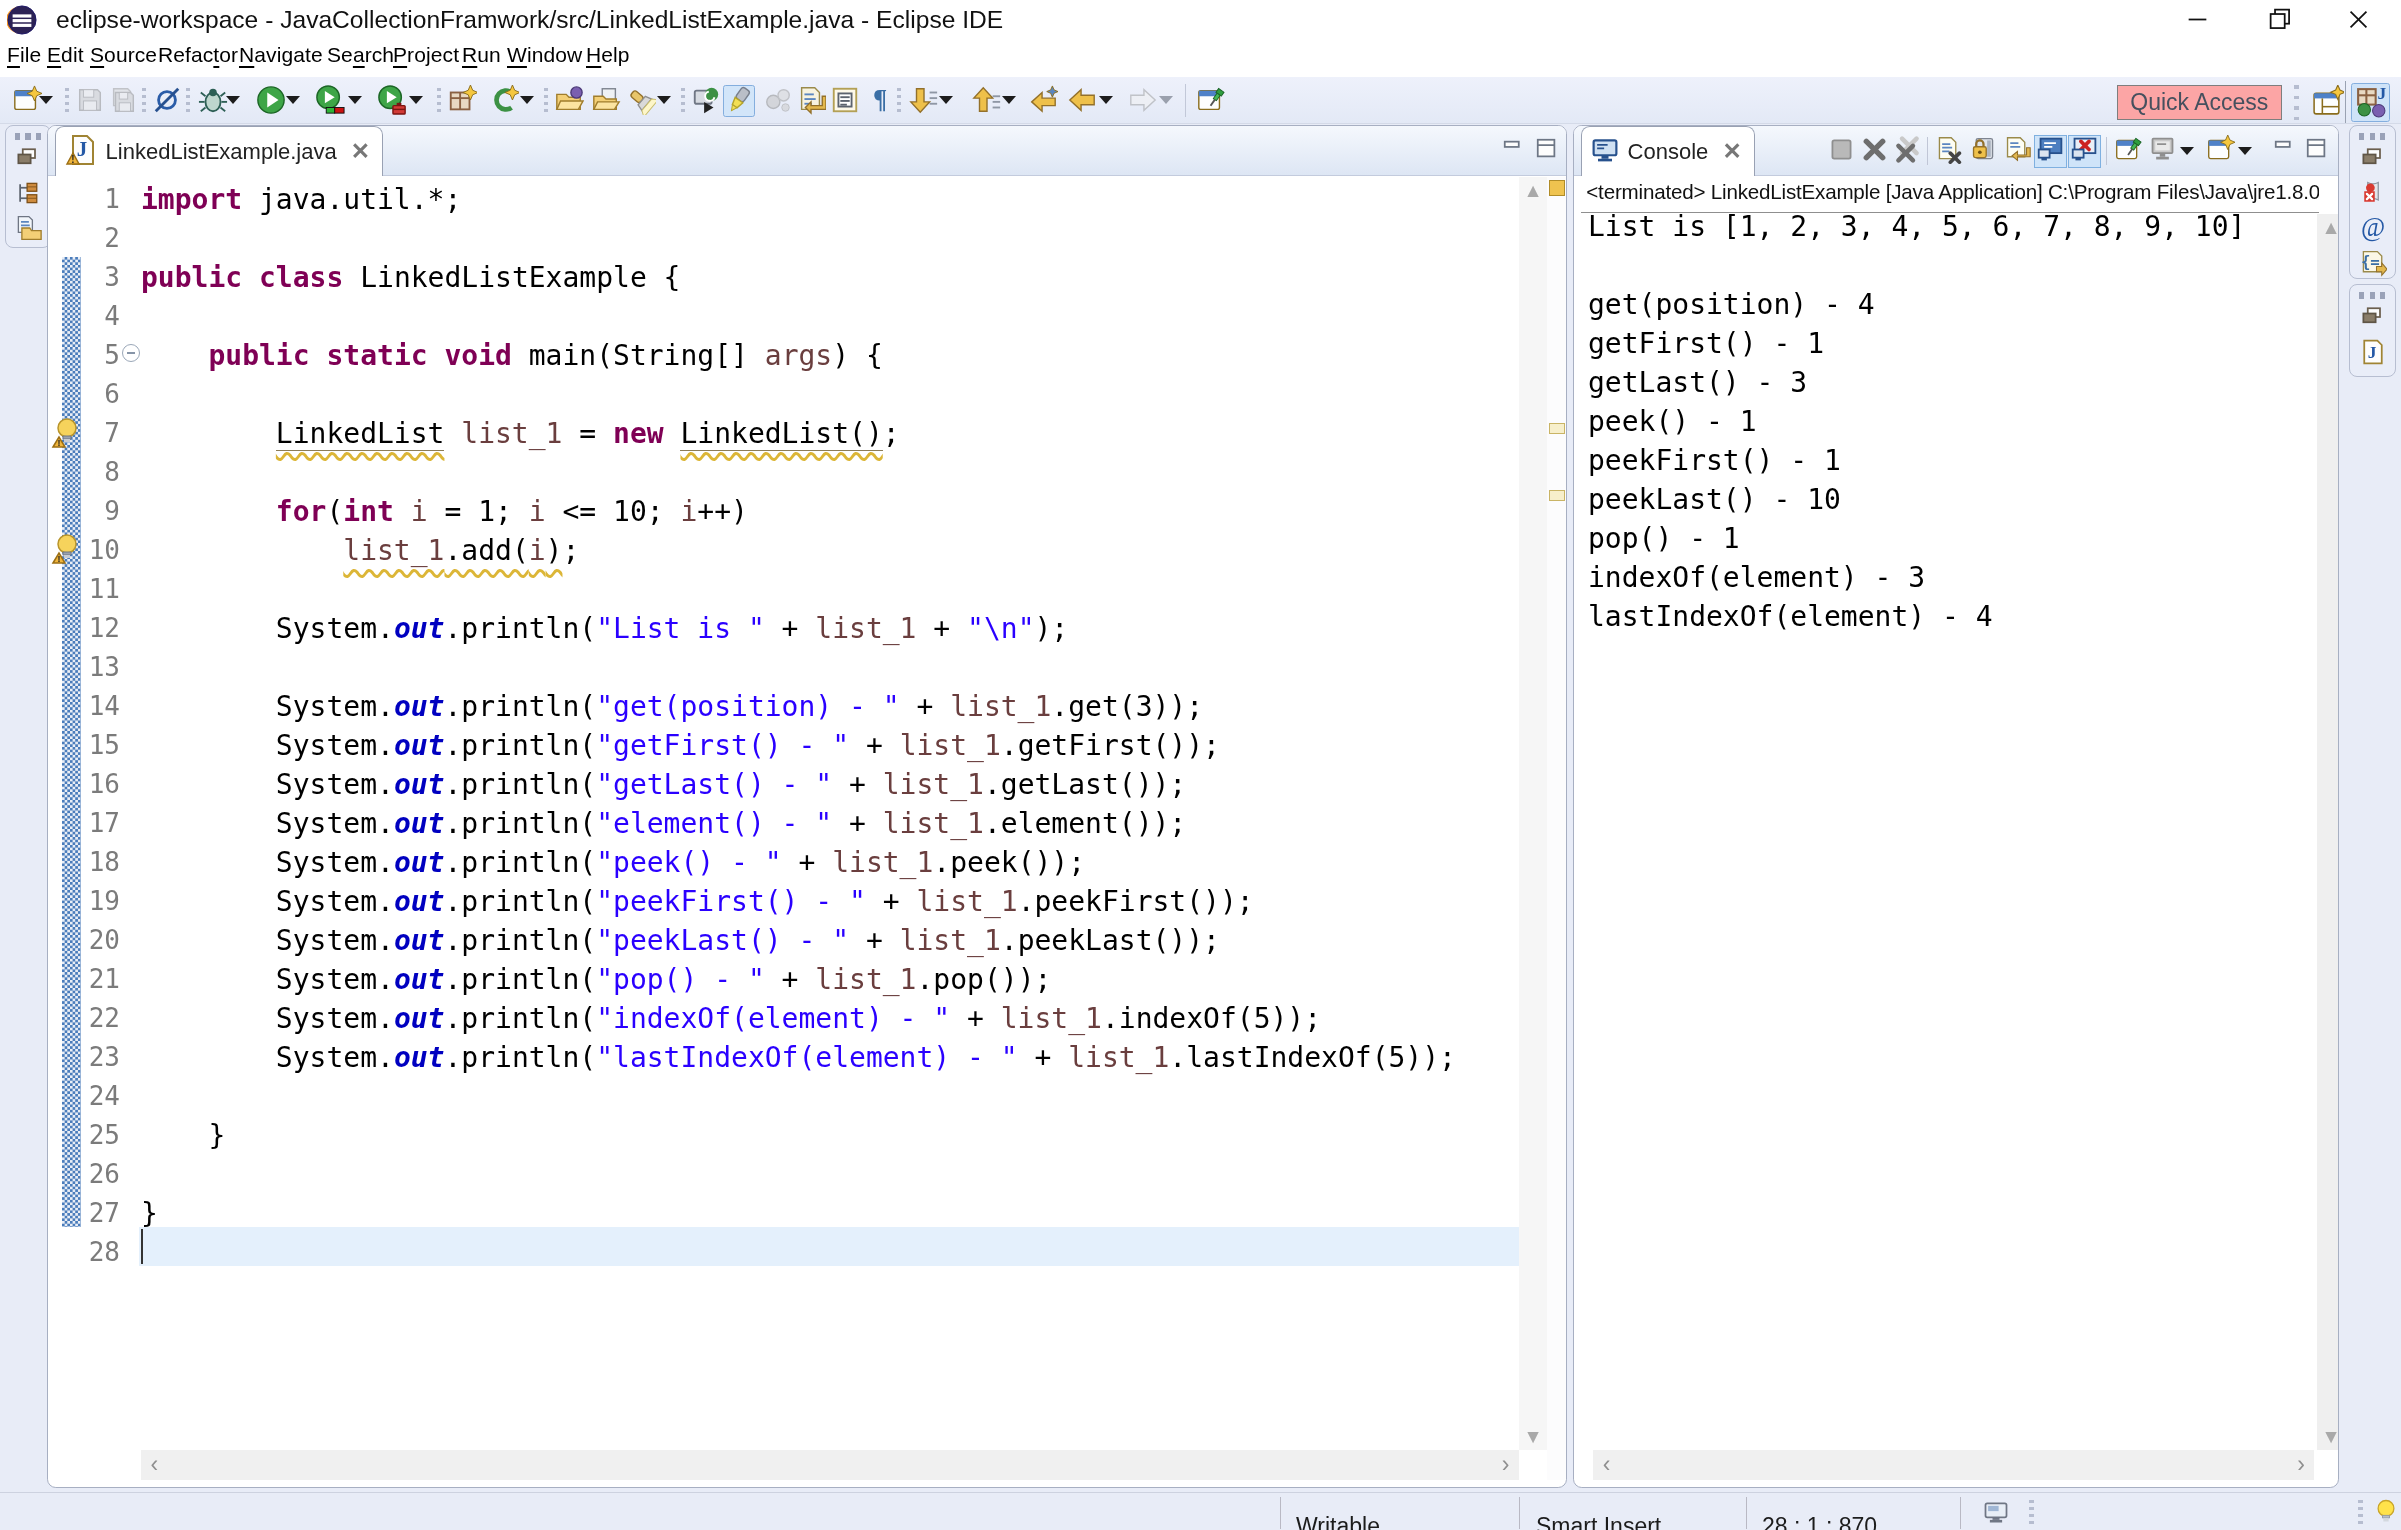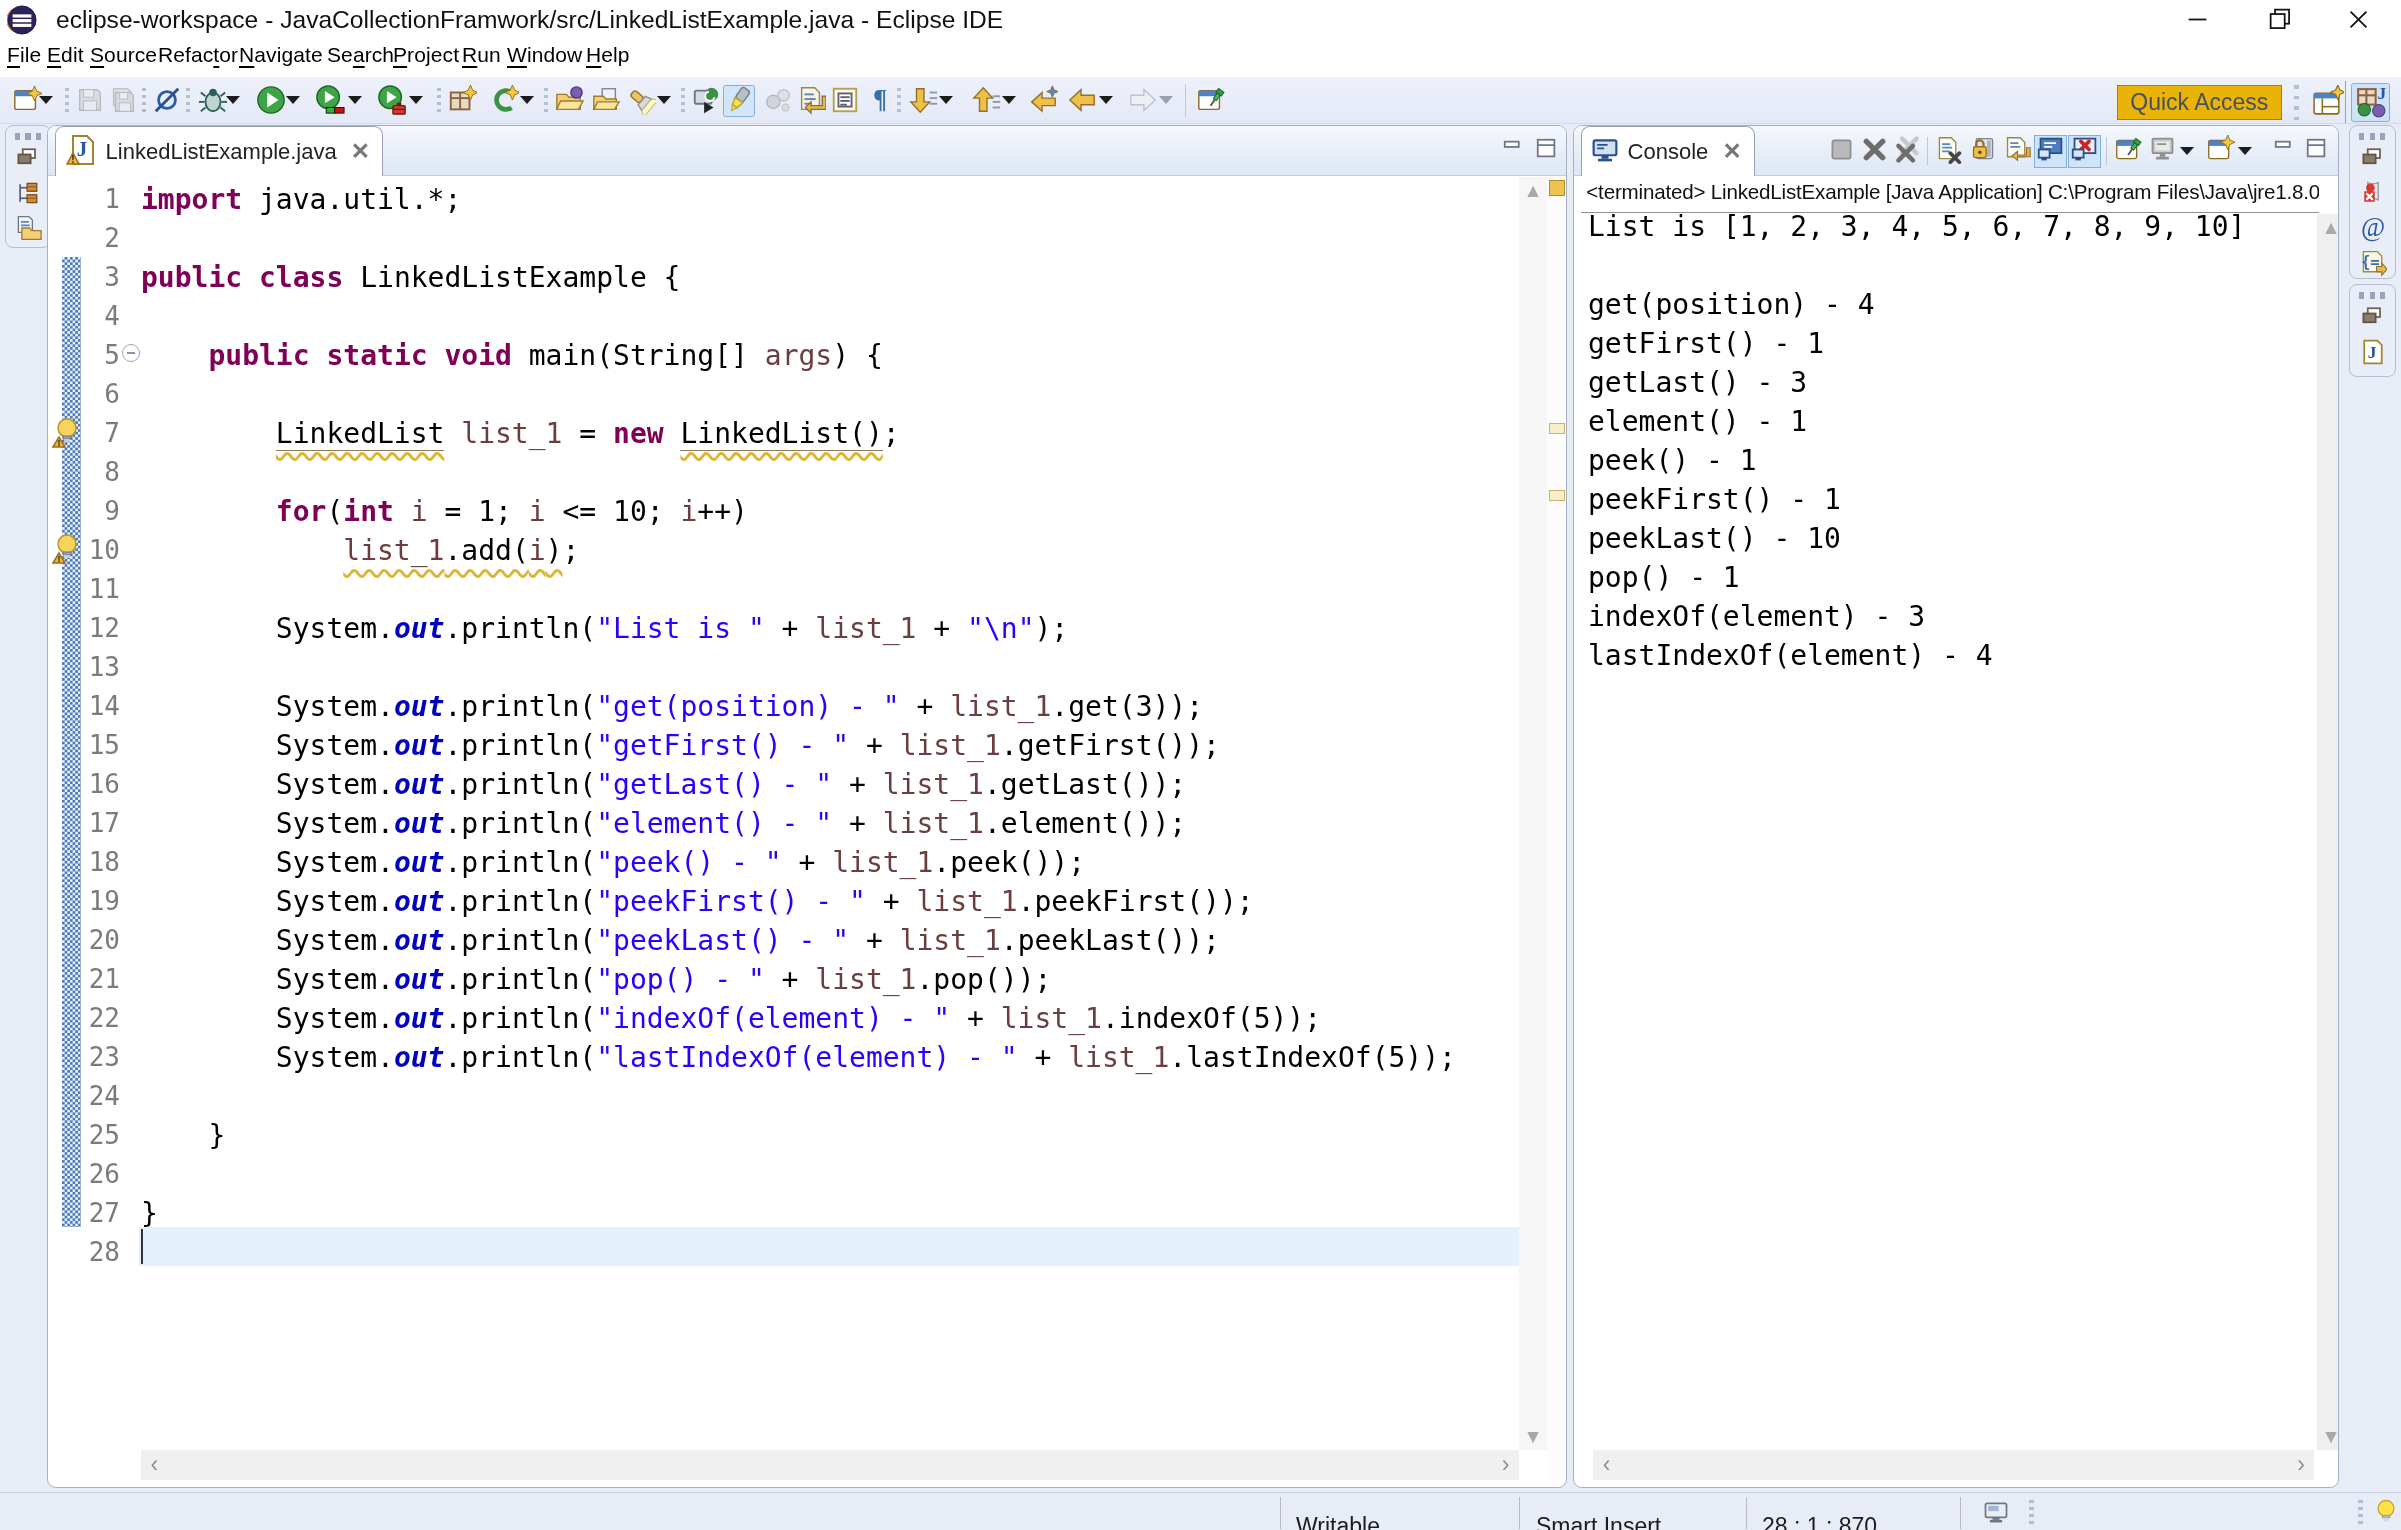--- a/index.html
+++ b/index.html
@@ -23,21 +23,21 @@
   .tbtn { position:absolute; top:8px; width:32px; height:32px; display:flex; align-items:center; justify-content:center; }
   .tbtn svg { width:30px; height:30px; }
   .tbtn.dis { opacity:.55; filter:grayscale(.9); }
   .tbtn.pressed { background:#d2e5f9; border:0.9px solid #84aede; border-radius:2.6px; }
   .darrow { position:absolute; top:19.3px; width:0; height:0; border-left:7px solid transparent; border-right:7px solid transparent; border-top:8.8px solid #1c1c1c; }
   .darrow.dis { border-top-color:#9aa0ad; }
   .tsep { position:absolute; top:10.5px; width:3.5px; height:26px;
           background-image:repeating-linear-gradient(#b6bdd0 0 2.6px, transparent 2.6px 7px); }
   .tsepline { position:absolute; top:7px; width:0px; height:33px; border-left:1.8px solid #c2c8d8; }
   #quick-access::placeholder { color:#46505e; opacity:1; }
-  #quick-access { position:absolute; left:2117px; top:85px; width:165px; height:35px; background:#eab308;
+  #quick-access { position:absolute; left:2117px; top:85px; width:165px; height:35px; background:#fca5a5;
                   border:1.8px solid #7e7e7e; font-size:23px; color:#3b4a5a; padding-left:12.3px;
                   font-family:"Liberation Sans", sans-serif; }
   #persp-grip { position:absolute; left:2294px; top:85px; width:5.3px; height:35px;
                 background-image:repeating-linear-gradient(#b6bdd0 0 3.5px, transparent 3.5px 10.5px); }
   .persp-btn { position:absolute; top:83px; width:39px; height:39px; display:flex; align-items:center; justify-content:center; }
   .persp-btn svg { width:33px; height:33px; }
   .persp-btn.pressed { background:#cfe3f8; border:0.9px solid #84aede; border-radius:2.6px; }
   #persp-sep { position:absolute; left:2345px; top:81px; width:0; height:42px; border-left:1.8px solid #9aa2b2; }
 
   
@@ -705,21 +705,20 @@
         <line x1="2" y1="8" x2="21" y2="8" stroke="#6d7685" stroke-width="2"></line>
       </svg>
   </span>
   <div id="console-header">&lt;terminated&gt; LinkedListExample [Java Application] C:\Program Files\Java\jre1.8.0</div>
   <div id="console-text">
       <div class="con-line">List is [1, 2, 3, 4, 5, 6, 7, 8, 9, 10]</div>
       <div class="con-line"></div>
       <div class="con-line">get(position) - 4</div>
       <div class="con-line">getFirst() - 1</div>
       <div class="con-line">getLast() - 3</div>
-      <div class="con-line">element() - 1</div>
       <div class="con-line">peek() - 1</div>
       <div class="con-line">peekFirst() - 1</div>
       <div class="con-line">peekLast() - 10</div>
       <div class="con-line">pop() - 1</div>
       <div class="con-line">indexOf(element) - 3</div>
       <div class="con-line">lastIndexOf(element) - 4</div>
     </div>
   <div class="vscroll" style="left:743px; top:88px; height:1236px; background:#efefef;">
     <div class="arr" style="top:1.8px">▲</div>
     <div class="arr" style="bottom:1.8px">▼</div>

